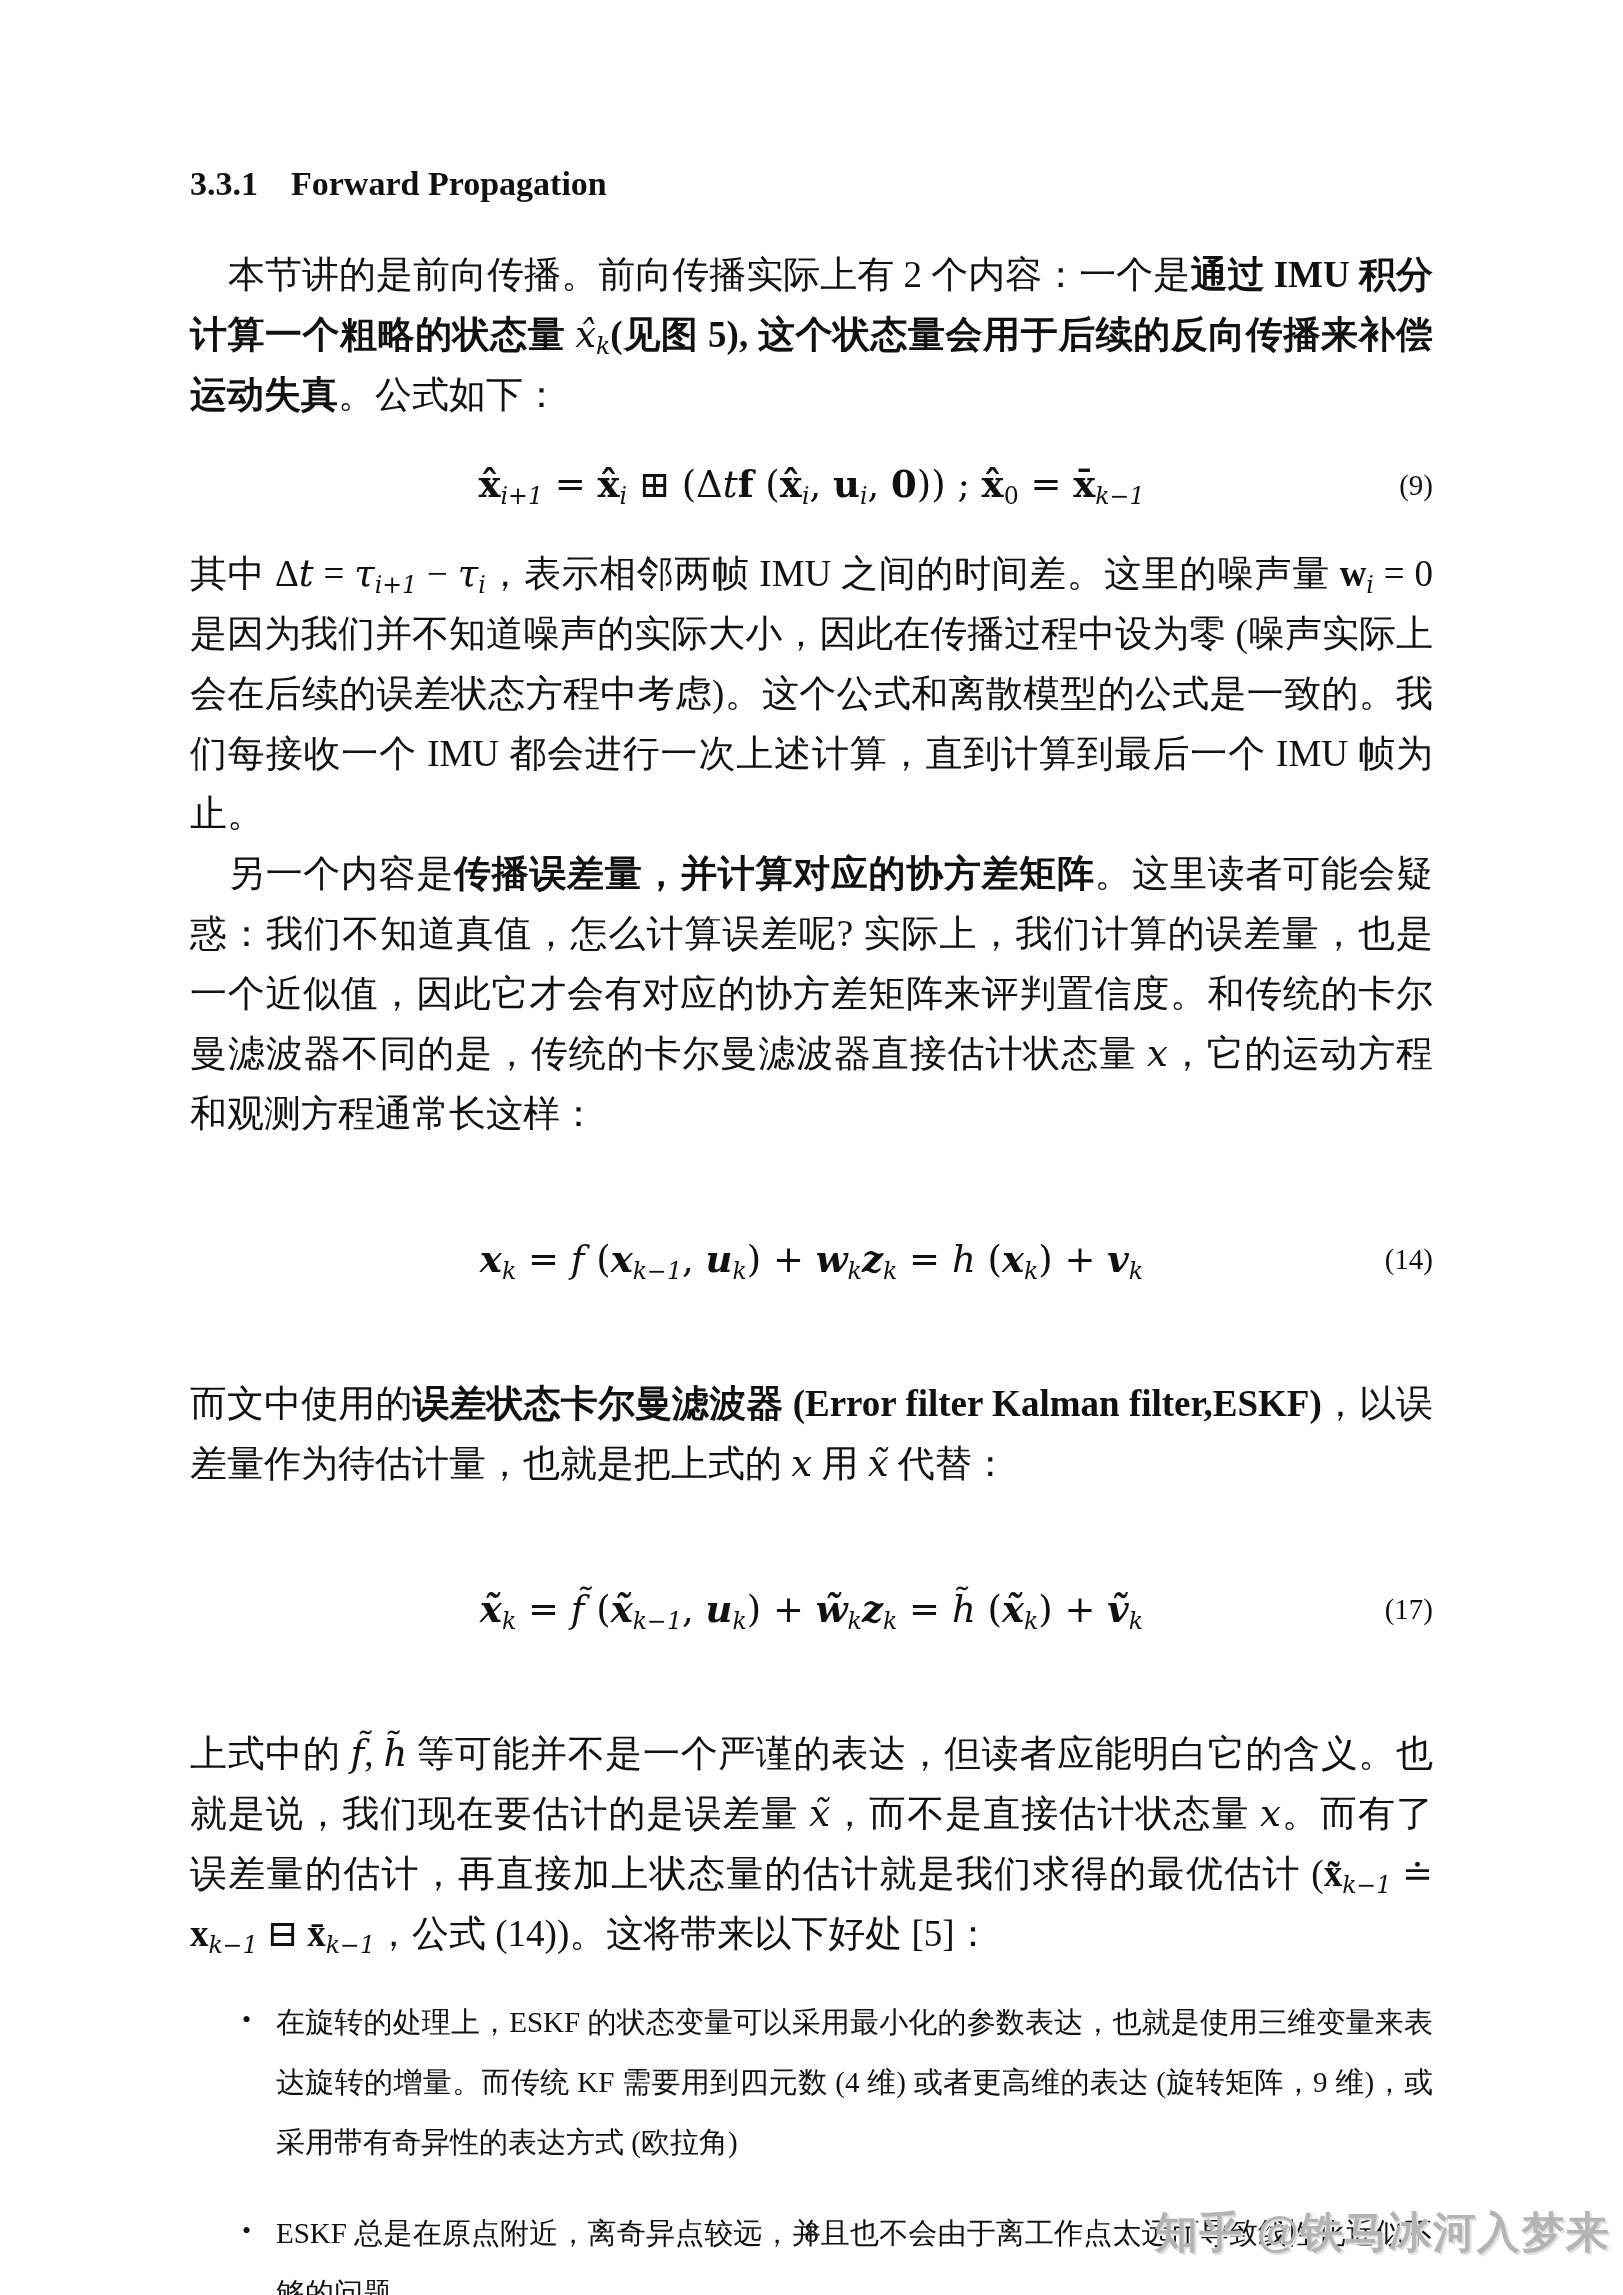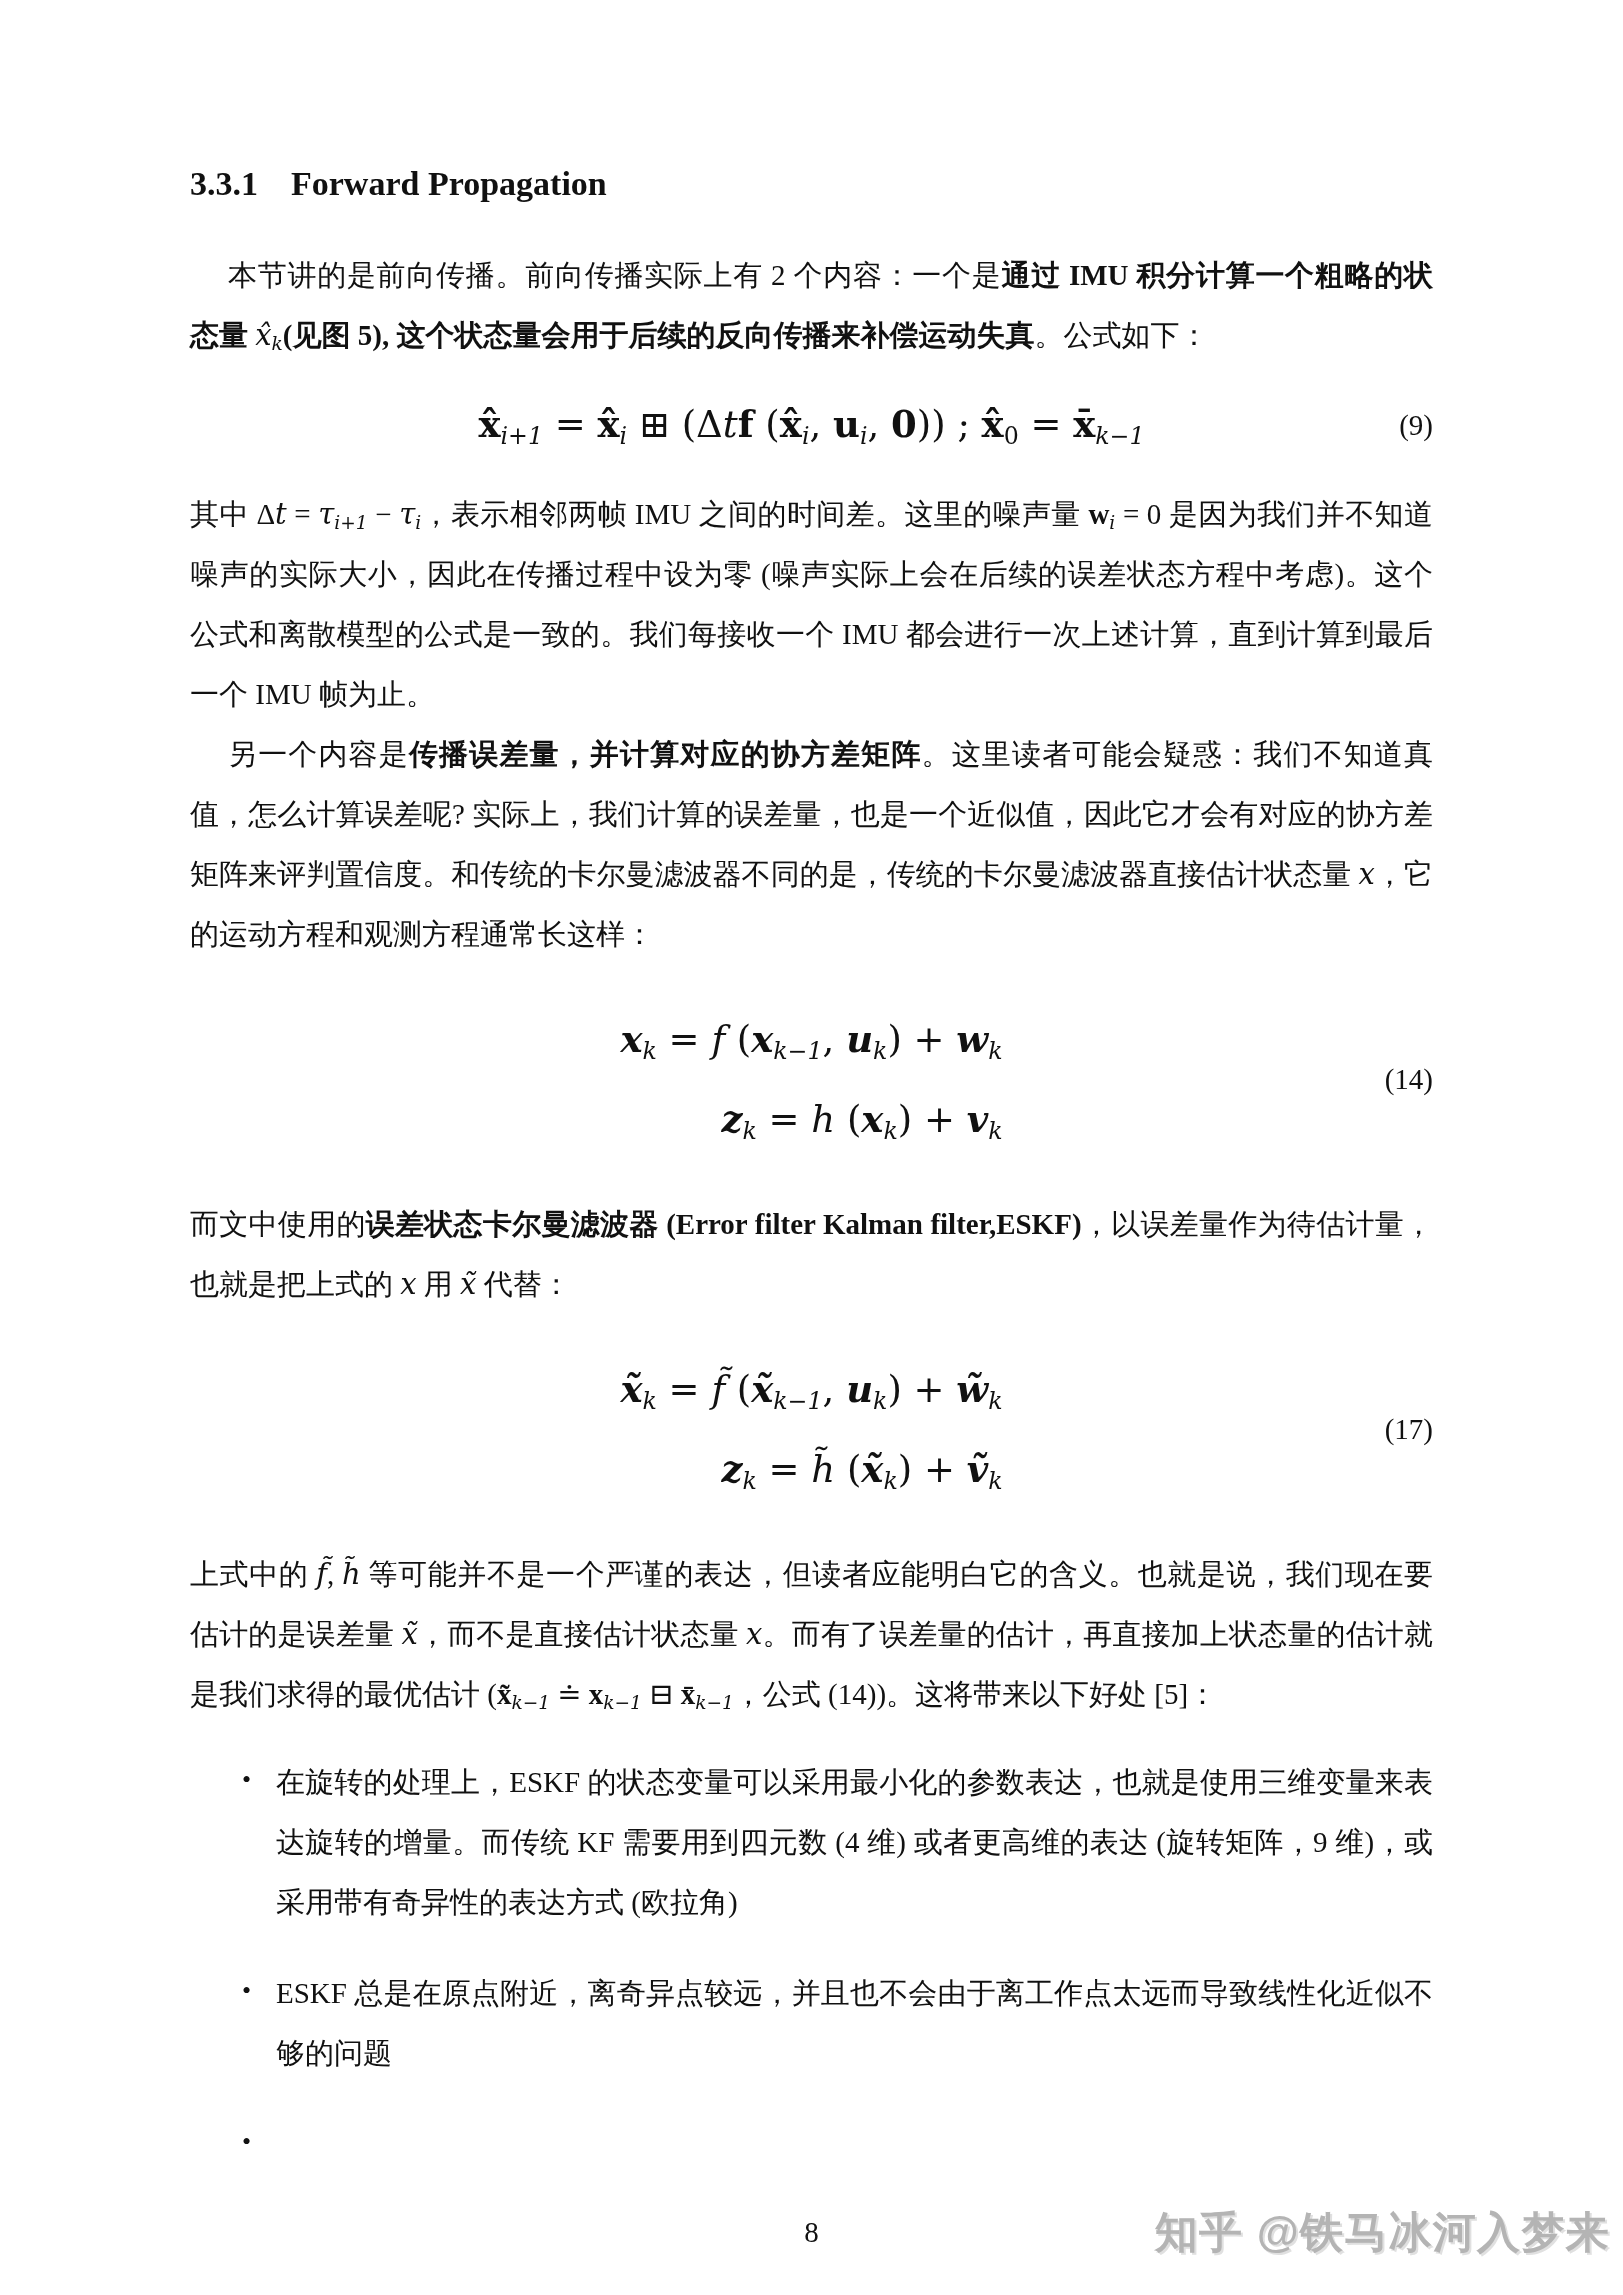--- a/index.html
+++ b/index.html
@@ -13,21 +13,21 @@
     padding:165px 190px 16px 190px;
     overflow:hidden;
     border-radius:25px;
   }
   .heading{
     display:flex;gap:33px;align-items:baseline;
     font-size:34px;font-weight:700;
     margin:0 0 42px 0;
   }
   .para{
-    font-size:29px;line-height:60px;
+    font-size:37px;line-height:60px;
     margin:0;text-align:justify;
   }
   .para.indent{text-indent:38px;}
   
   .r-n{}
   .r-b{font-weight:700;}
   .r-i{font-style:italic;font-family:"DejaVu Serif","Liberation Serif",serif;}
   .r-bi{font-style:italic;font-weight:700;font-family:"DejaVu Serif","Liberation Serif",serif;}
   sub{font-size:64%;line-height:0;vertical-align:-0.28em;}
   .r-sub{}
@@ -38,21 +38,21 @@
     display:flex;justify-content:center;align-items:center;
     margin:17px 0;
     min-height:85px;
   }
   .equation.tall{min-height:196px;}
   .eq-body,.eq-line{
     font-size:37px;line-height:42px;
     font-family:"DejaVu Serif","Liberation Serif",serif;
     white-space:nowrap;
   }
-  .eq-stack{display:flex;flex-direction:column;align-items:flex-end;row-gap:37px;}
+  .eq-stack{display:flex;align-items:flex-end;row-gap:37px;}
   .eq-num{
     position:absolute;right:0;top:50%;transform:translateY(-50%);
     font-size:29px;
   }
   
   .bullets{list-style:none;margin:27.5px 0 0 0;padding:0 0 0 52px;}
   .bullets li{
     position:relative;
     padding-left:34px;
     font-size:29px;line-height:60px;

